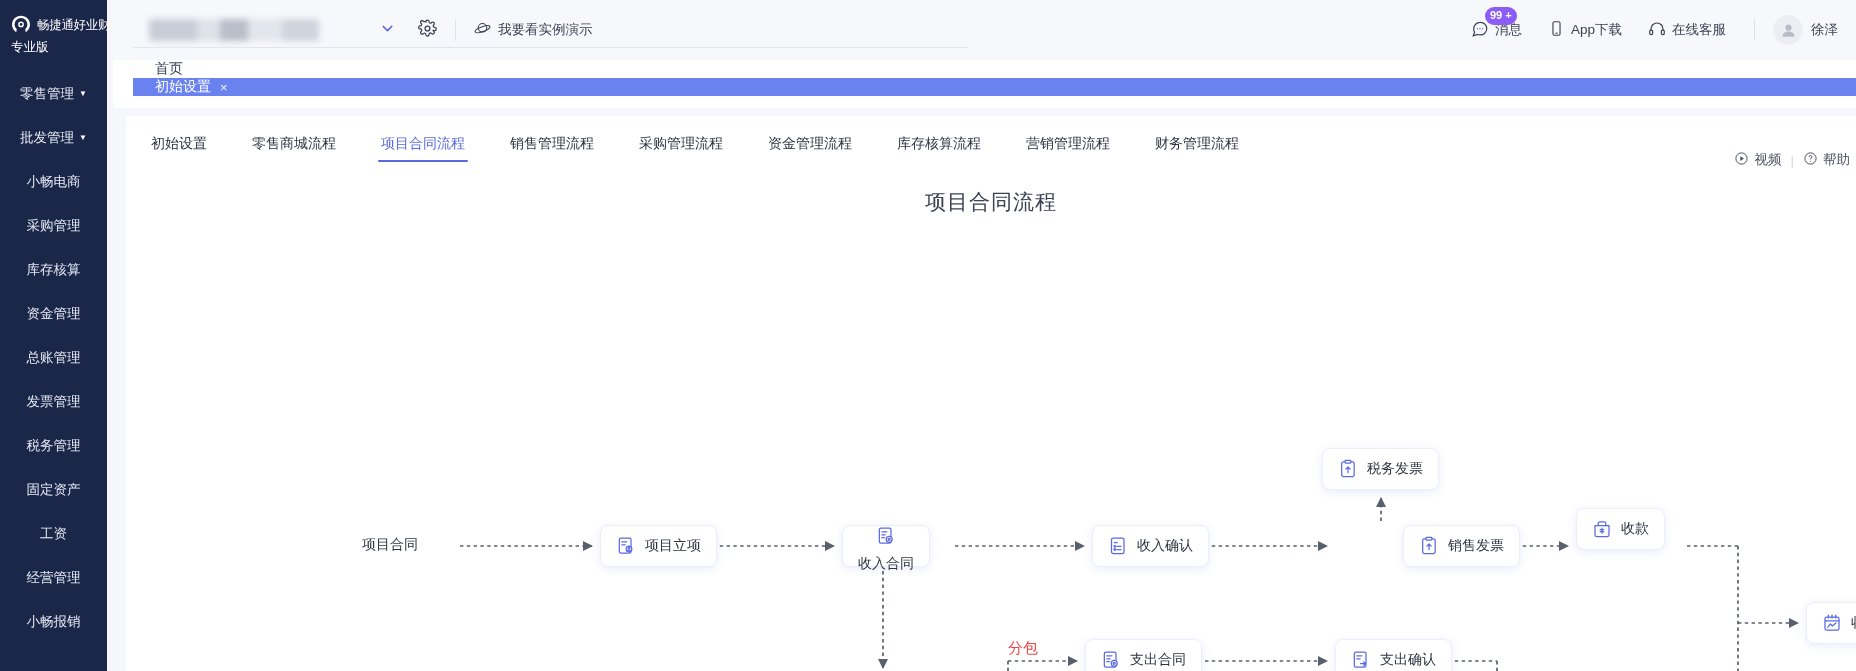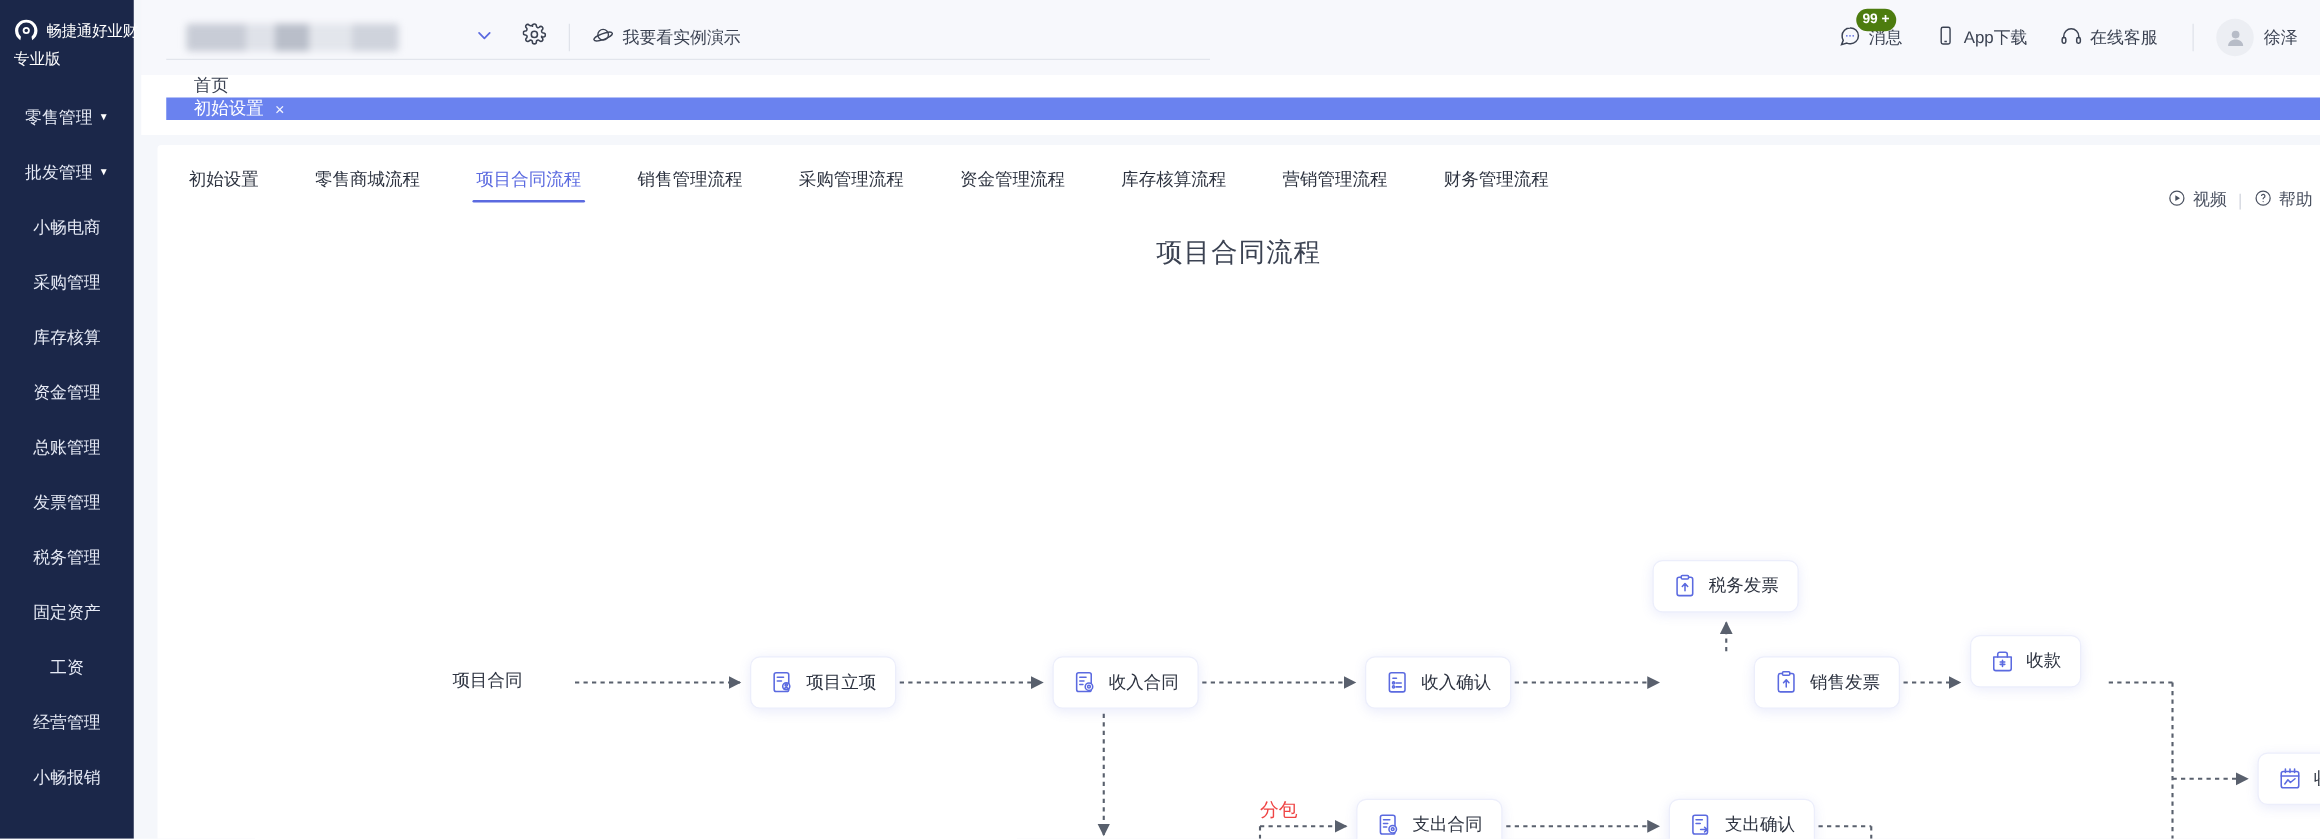--- a/index.html
+++ b/index.html
@@ -42,21 +42,21 @@
     position:absolute; left:133px; top:47px; width:835px; height:1px; background:#e2e5ec;
   }
   #chev-down{ margin-left:60px; color:#5b6ae0; font-size:15px; cursor:pointer; }
   #gear{ margin-left:22px; cursor:pointer; }
   #vline1{ width:1px; height:22px; background:#e0e3ea; margin:0 18px; }
   #demo-link{ display:flex; align-items:center; gap:7px; font-size:13.5px; color:#3b4252; cursor:pointer; }
   #top-right{ margin-left:auto; display:flex; align-items:center; gap:0; }
   .tr-item{ display:flex; align-items:center; gap:6px; font-size:13.5px;
             color:#3b4252; cursor:pointer; margin-left:26px; position:relative; }
   #badge{
-    position:absolute; left:14px; top:-13px; background:#4d7c0f; color:#fff;
+    position:absolute; left:14px; top:-13px; background:#8b5cf6; color:#fff;
     font-size:11px; line-height:1; padding:3px 5px 4px; border-radius:9px; font-weight:bold;
   }
   #vline2{ width:1px; height:22px; background:#dfe2e9; margin:0 18px 0 28px; }
   #avatar{
     width:30px; height:30px; border-radius:50%; background:#eceef3;
     display:flex; align-items:center; justify-content:center;
   }
   #username{ font-size:13.5px; color:#3b4252; margin-left:8px; }
 
   
@@ -346,21 +346,21 @@
             <rect x="4" y="2.6" width="14" height="18" rx="2"></rect>
             <line x1="7" y1="7" x2="13" y2="7"></line>
             <line x1="7" y1="10.5" x2="11" y2="10.5"></line>
             <circle cx="15.6" cy="15.6" r="3.4" fill="#fff"></circle>
             <circle cx="15.6" cy="14.4" r="1.1"></circle>
             <path d="M13.6 18.2a2.2 2.2 0 0 1 4 0"></path>
           </svg>
         </span>
         <span>项目立项</span>
       </div>
-      <div class="node" style="left: 716px; top: 409px;">
+      <div class="node" style="left: 716px; top: 409px; flex-direction: column;">
         <span class="ni">
           <svg viewBox="0 0 24 24" width="20" height="20" fill="none" stroke="#5b6ae0" stroke-width="1.5" stroke-linecap="round" stroke-linejoin="round">
             <rect x="4" y="2.6" width="14" height="18" rx="2"></rect>
             <line x1="7" y1="7" x2="13" y2="7"></line>
             <line x1="7" y1="10.5" x2="11" y2="10.5"></line>
             <line x1="7" y1="14" x2="10" y2="14"></line>
             <circle cx="15.8" cy="16" r="3.6" fill="#fff"></circle>
             <circle cx="15.8" cy="16" r="1.3"></circle>
           </svg>
         </span>

